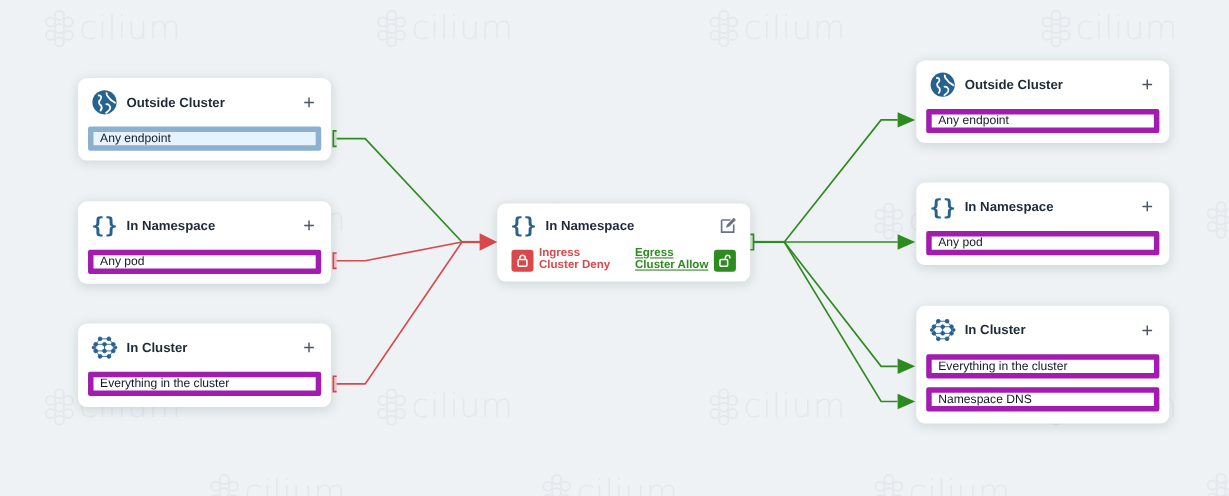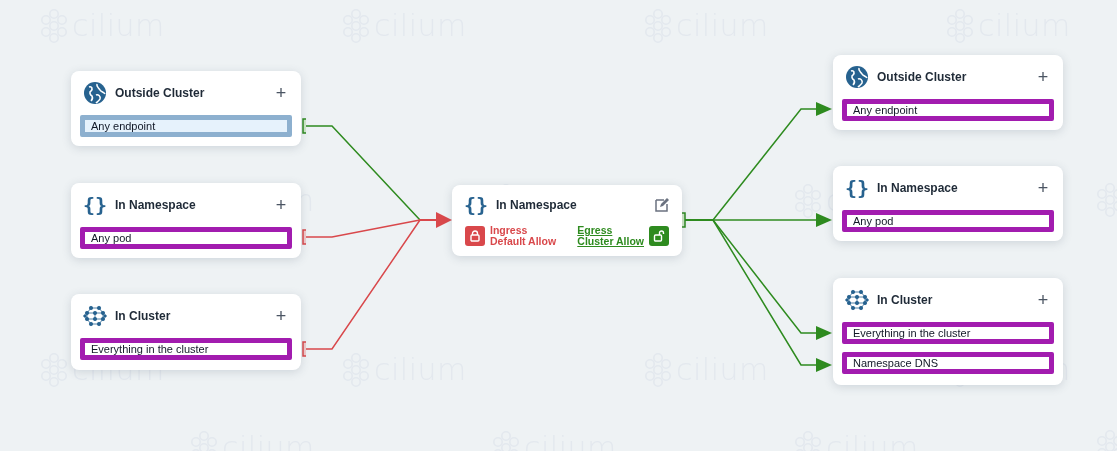--- a/index.html
+++ b/index.html
@@ -26,21 +26,21 @@
   .plus { font-size:18px; color:#4b5563; width:20px; text-align:center; line-height:18px; cursor:pointer; }
   .row {
     margin:0 9px 8px 9px; height:22px; border:5px solid #a21caf; border-radius:2px;
     font-size:11px; color:#111827; display:flex; align-items:center; padding-left:6px; box-sizing:border-box;
   }
   .row.selected { background:#e6f2fc; border-color:#8db0cf; }
 
   .center-head { display:flex; align-items:center; height:40px; padding:0 12px 0 12px; }
   .edit { width:16px; height:16px; cursor:pointer; }
   .pol { display:flex; align-items:center; justify-content:space-between; padding:0 13px 0 13px; }
-  .pol-left, .pol-right { display:flex; align-items:center; gap:5px; }
+  .pol-left, .pol-right { display:flex; align-items:flex-end; gap:5px; }
   .lockbox { width:20px; height:20px; border-radius:3px; display:flex; align-items:center; justify-content:center; }
   .pol-text { font-size:10.5px; font-weight:700; line-height:11px; }
 </style>
 </head>
 <body>
 
 <div class="wm-layer" id="wm-layer">
     <div class="wm" style="left: 38px; top: 8px;">
       <svg viewBox="0 0 32 34" fill="none" stroke="currentColor" stroke-width="1.6">
         <circle cx="16" cy="5" r="4.2"></circle>
@@ -327,21 +327,21 @@
   <div class="pol">
     <div class="pol-left">
       <span class="lockbox" style="background:#d9484b;">
         <svg width="12" height="12" viewBox="0 0 12 12">
             <path d="M3.5,5 V3.5 a2.5,2.5 0 0 1 5,0 V5" fill="none" stroke="#fff" stroke-width="1.4"></path>
             <rect x="2" y="5" width="8" height="6" rx="1" fill="none" stroke="#fff" stroke-width="1.4"></rect>
           </svg>
       </span>
       <div class="pol-text" style="color:#d9484b;">
         <div>Ingress</div>
-        <div>Default Allow</div>
+        <div>Cluster Deny</div>
       </div>
     </div>
     <div class="pol-right">
       <div class="pol-text" style="color:#2e8b1f;text-decoration:underline;">
         <div>Egress</div>
         <div>Cluster Allow</div>
       </div>
       <span class="lockbox" style="background:#2e8b1f;">
         <svg width="12" height="12" viewBox="0 0 12 12">
             <path d="M6.5,5 V3 a2,2 0 0 1 4,0 V4" fill="none" stroke="#fff" stroke-width="1.4"></path>

